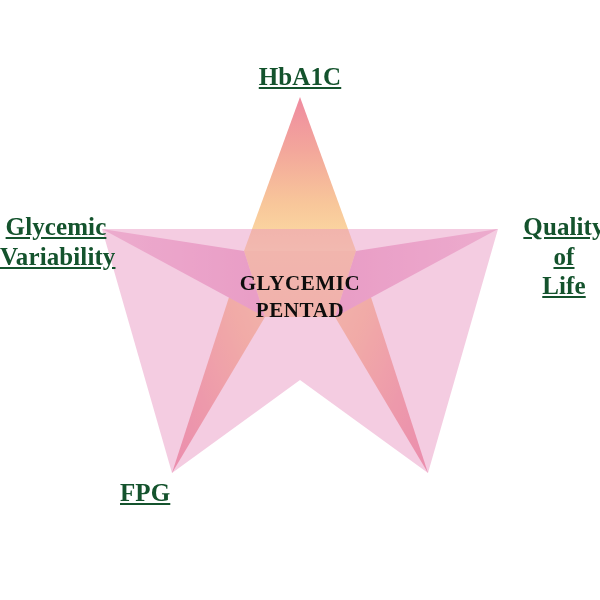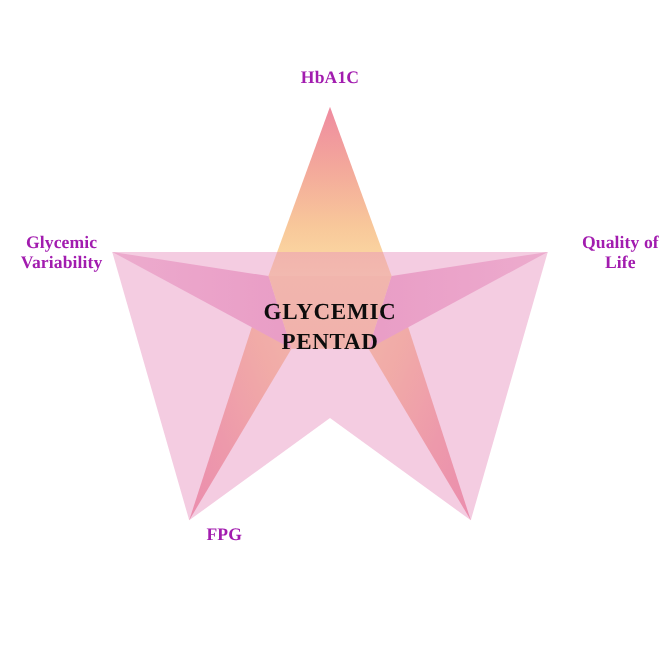--- a/index.html
+++ b/index.html
@@ -24,25 +24,26 @@
     left: 0;
     top: 0;
     width: 600px;
     height: 600px;
     display: block;
   }
   .vertex-label {
     position: absolute;
     font-family: "Liberation Serif", "DejaVu Serif", serif;
     font-weight: bold;
-    font-size: 16px;
+    font-size: 25px;
     line-height: 1.18;
-    color: #a21caf;
+    color: #14532d;
     white-space: pre-line;
     letter-spacing: 0.1px;
+    text-decoration: underline;
   }
   #label-hba1c {
     left: 0;
     top: 62px;
     width: 600px;
     text-align: center;
   }
   #label-glycemic-variability {
     left: 0;
     top: 212px;
@@ -52,21 +53,21 @@
   #label-quality-of-life {
     left: 510px;
     top: 212px;
     width: 108px;
     text-align: center;
   }
   #label-fpg {
     left: 120px;
     top: 478px;
     width: 100px;
-    text-align: right;
+    text-align: left;
   }
   #label-ppg {
     left: 380px;
     top: 478px;
     width: 100px;
     text-align: center;
   }
   #center-label {
     position: absolute;
     left: 190px;

